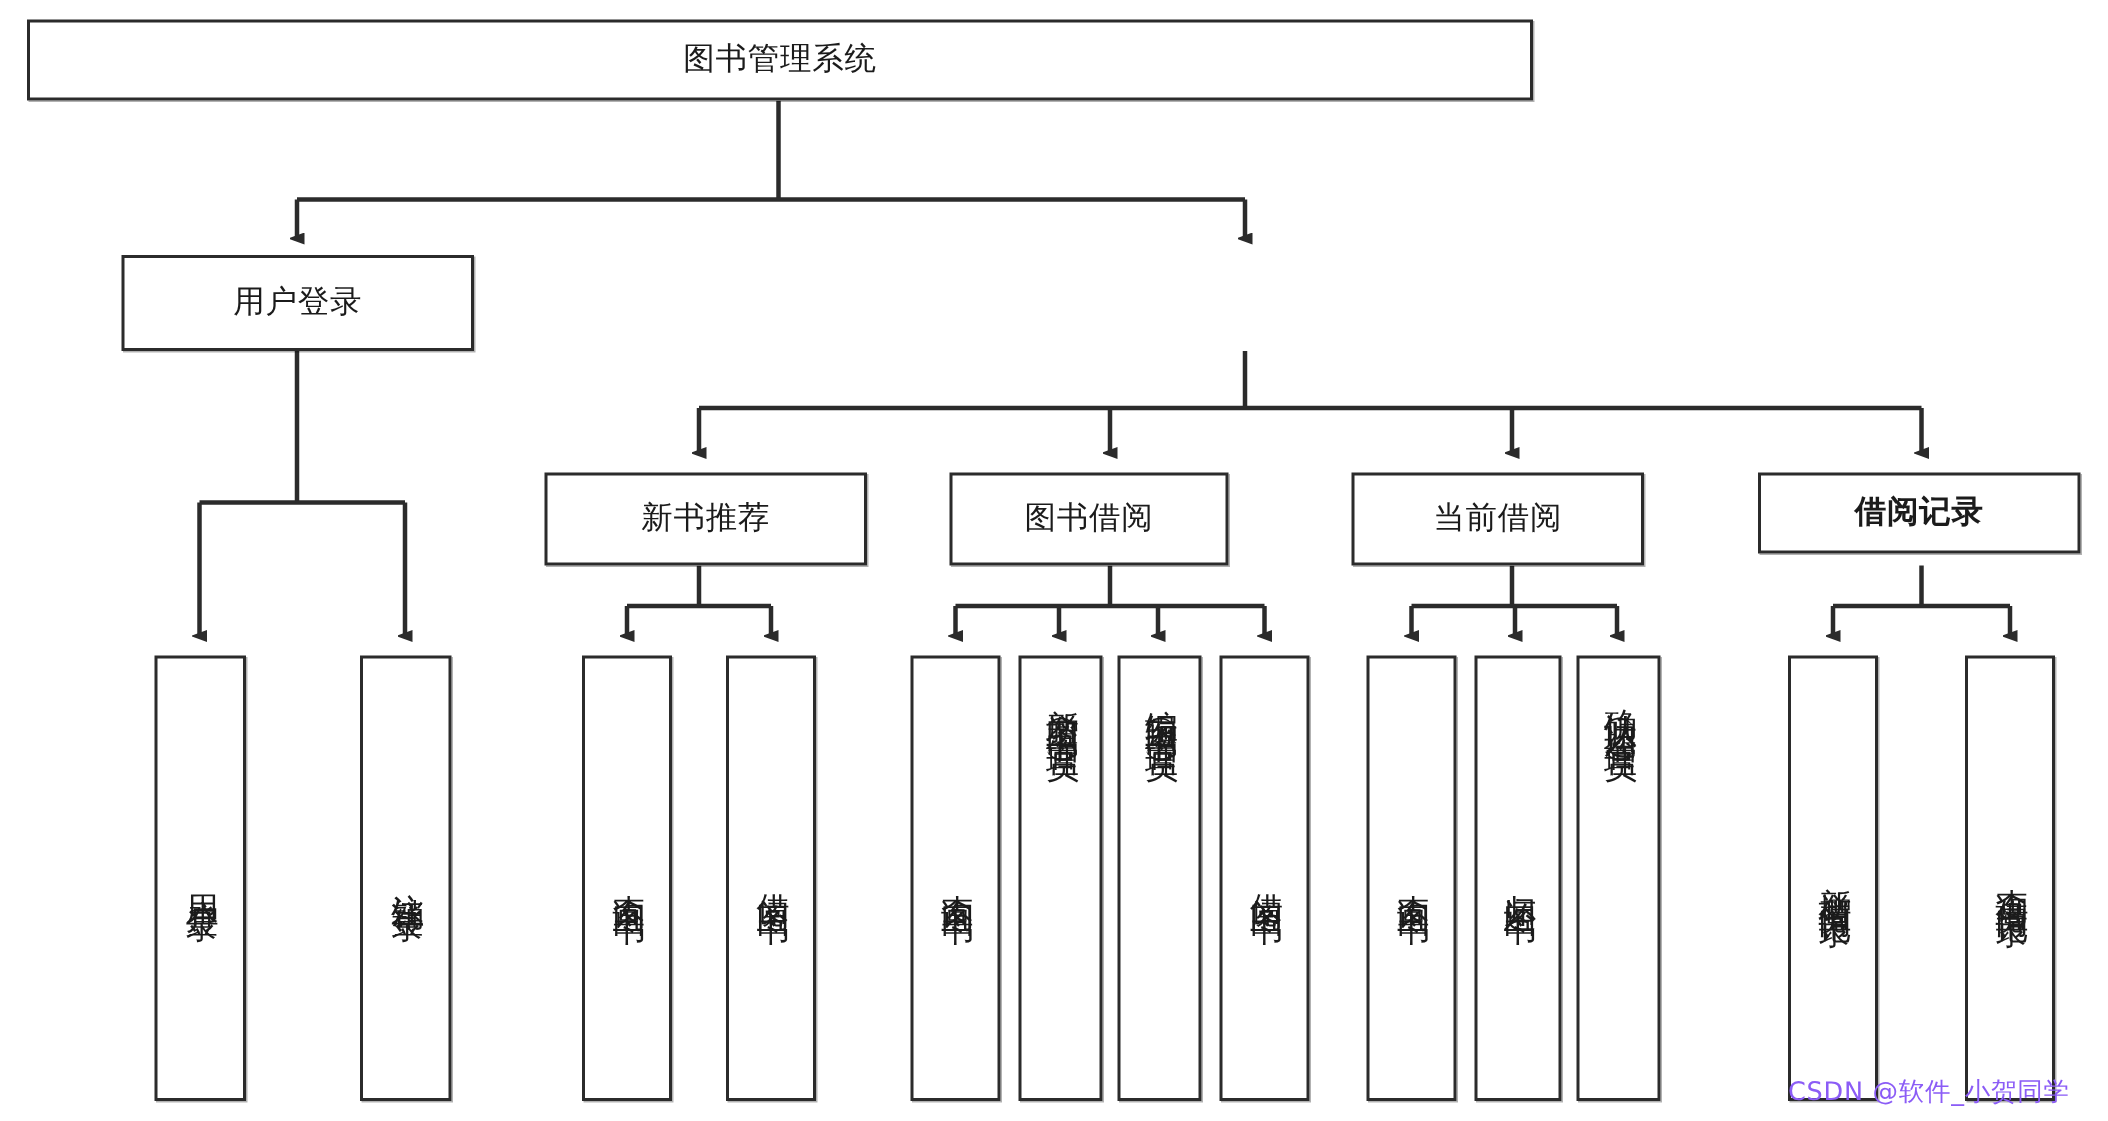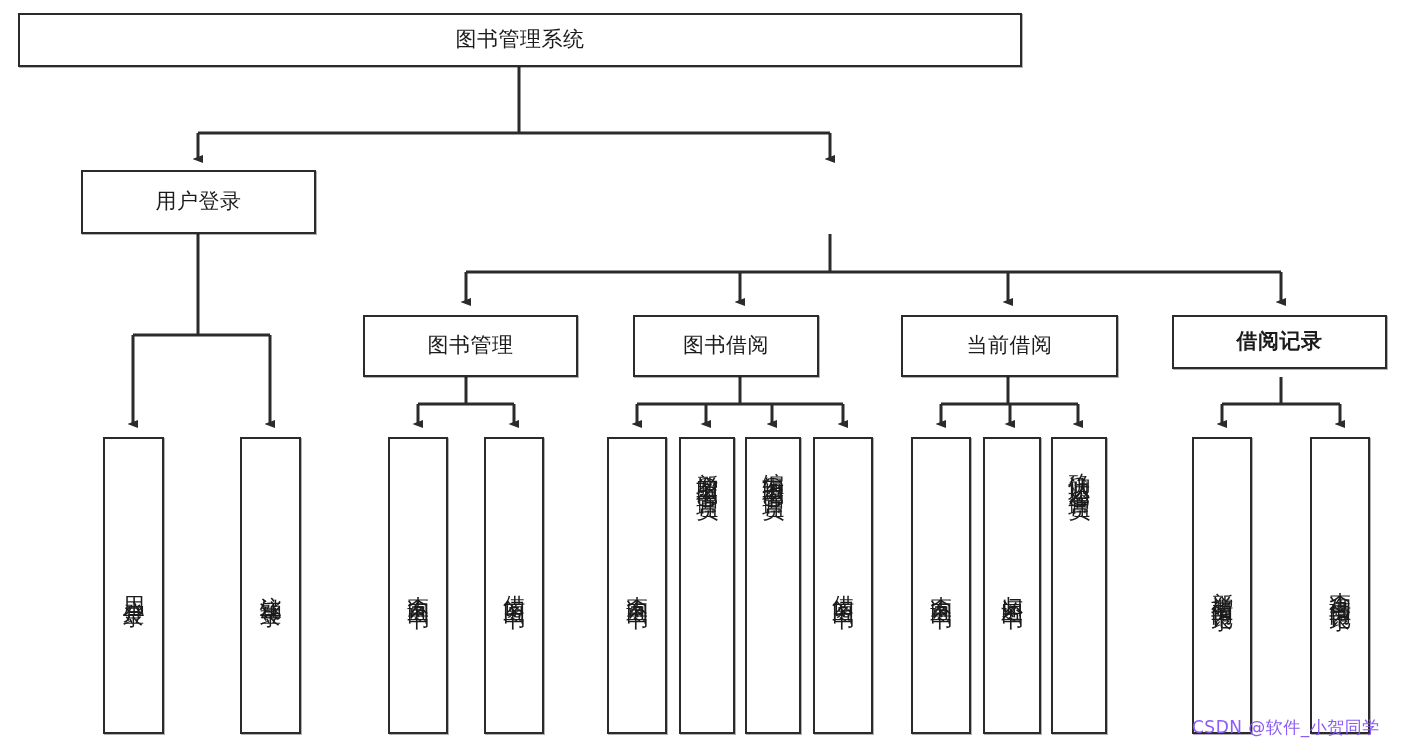--- a/index.html
+++ b/index.html
@@ -125,26 +125,26 @@
 
   <div class="node horizontal" style="left:18px; top:13px; width:1004px; height:54px;">
     <span class="label">图书管理系统</span>
   </div>
 
   <div class="node horizontal" style="left:81px; top:170px; width:235px; height:64px;">
     <span class="label">用户登录</span>
   </div>
 
   <div class="node horizontal" style="left:363px; top:315px; width:215px; height:62px;">
-    <span class="label">图书管理</span>
+    <span class="label">新书推荐</span>
   </div>
   <div class="node horizontal" style="left:633px; top:315px; width:186px; height:62px;">
     <span class="label">图书借阅</span>
   </div>
-  <div class="node horizontal" style="left:901px; top:315px; width:217px; height:62px;">
+  <div class="node horizontal" style="left:901px; top:315px; width:195px; height:62px;">
     <span class="label">当前借阅</span>
   </div>
   <div class="node horizontal" style="left:1172px; top:315px; width:215px; height:54px;font-weight:bold;">
     <span class="label">借阅记录</span>
   </div>
 
   <div class="node vertical mid" style="left:103px; top:437px; width:61px; height:297px;">
     <span class="label">用户登录</span>
   </div>
   <div class="node vertical mid" style="left:240px; top:437px; width:61px; height:297px;">

